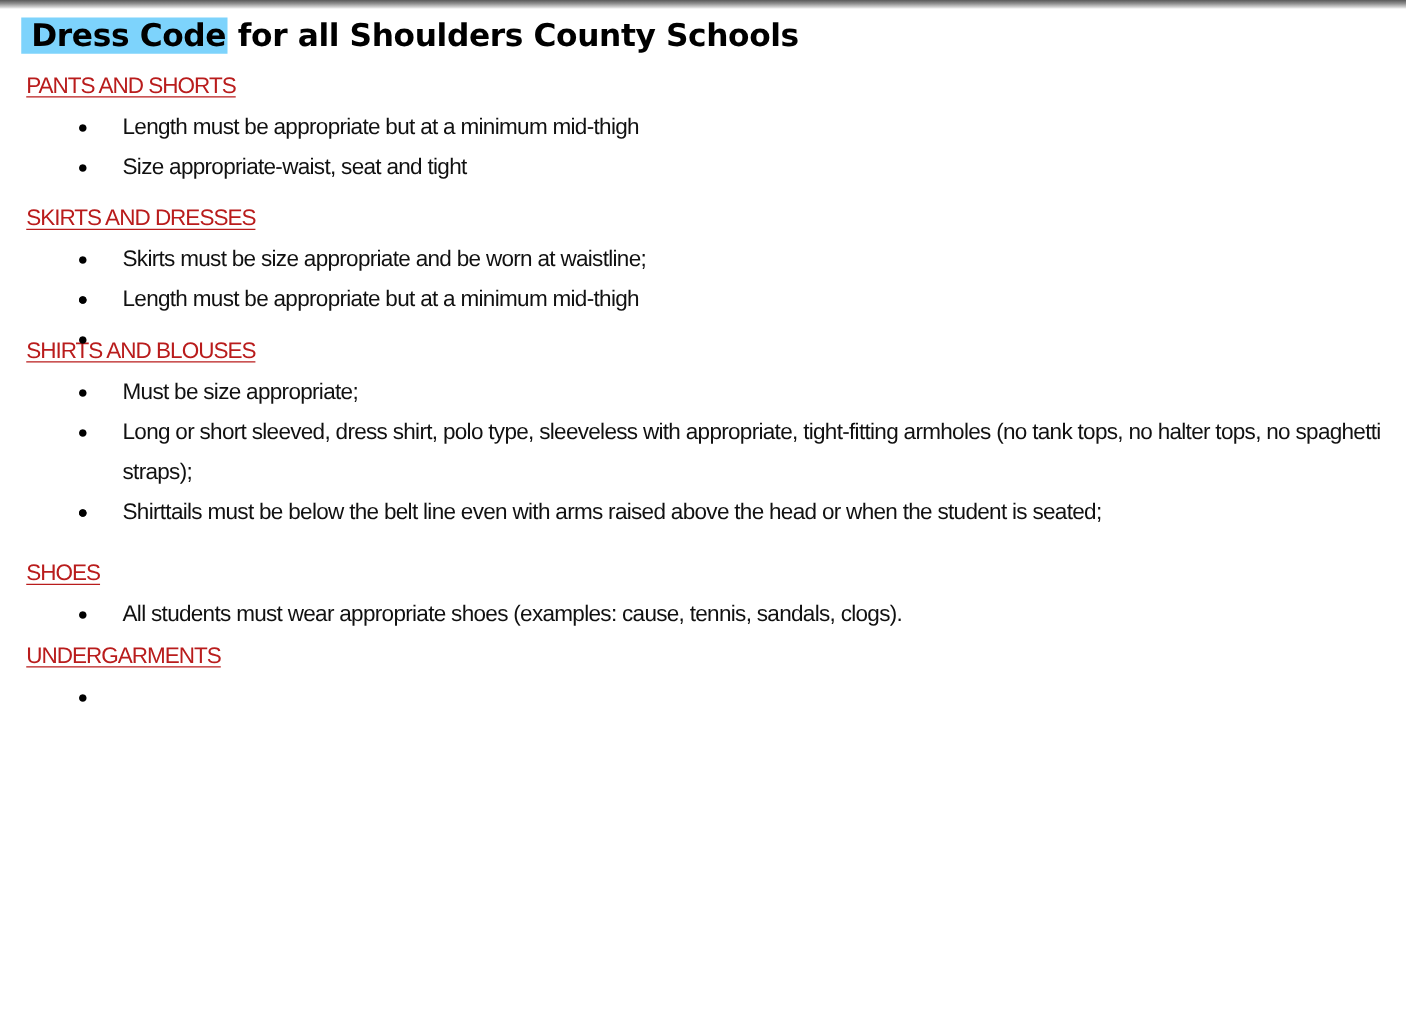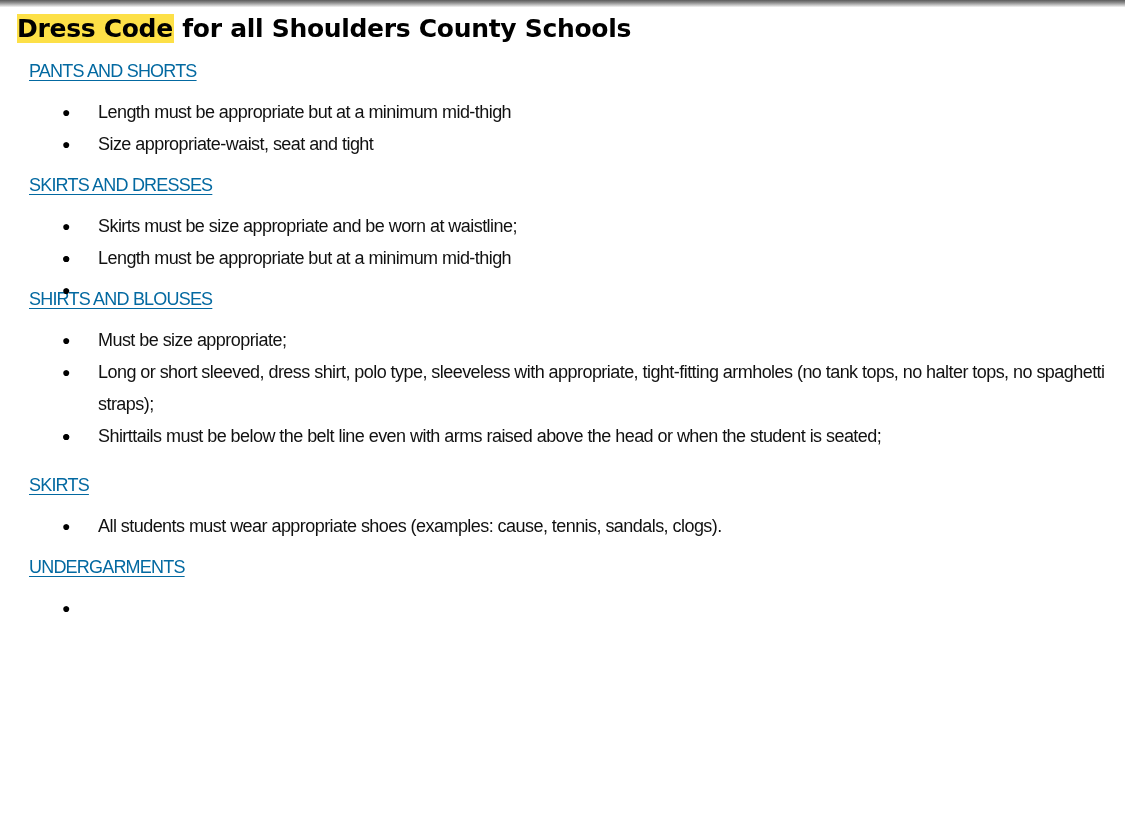--- a/index.html
+++ b/index.html
@@ -13,25 +13,25 @@
   .top-border {
     position: absolute; left: 0; top: 0; width: 1125px; height: 7px;
     background: linear-gradient(to bottom, #5a5a5a 0%, #8e8e8e 40%, #c8c8c8 75%, #f4f4f4 100%);
   }
   .doc { position: absolute; left: 17px; top: 12px; width: 1090px; }
   .title {
     font-family: "DejaVu Sans", sans-serif;
     font-weight: bold; font-size: 25px; line-height: 34px;
     color: #000; margin: 0; letter-spacing: -0.3px;
   }
-  .title .sel { background: #fde047; padding: 0 1px 0 0; }
+  .title .sel { background: #7dd3fc; padding: 0 1px 0 8px; }
   .section-head {
     font-size: 18px; line-height: 26px; text-decoration: underline;
-    text-underline-offset: 3px; letter-spacing: -0.8px; color: #0369a1;
-    margin: 12px;
+    text-underline-offset: 3px; letter-spacing: -0.8px; color: #b91c1c;
+    margin: 4px;
   }
   ul.items { list-style: none; margin: 0; padding: 0; }
   ul.items li {
     position: relative; padding-left: 81px;
     font-size: 18px; line-height: 32px; letter-spacing: -0.55px; color: #111;
   }
   ul.items li .bullet {
     position: absolute; left: 44px; top: 0; width: 10px; text-align: center;
     font-size: 14px; color: #000;
   }
@@ -66,21 +66,21 @@
     <p class="section-head">SHIRTS AND BLOUSES</p>
     <ul class="items">
       <li><span class="bullet">●</span><span>Must be size appropriate;</span></li>
       <li><span class="bullet">●</span><span>Long or short sleeved, dress shirt, polo type, sleeveless with appropriate, tight-fitting armholes (no tank tops, no halter tops, no spaghetti straps);</span></li>
       <li><span class="bullet">●</span></li>
       <li><span class="bullet">●</span><span>Shirttails must be below the belt line even with arms raised above the head or when the student is seated;</span></li>
     </ul>
   </div>
 
   <div style="margin-top:20px;">
-    <p class="section-head">SKIRTS</p>
+    <p class="section-head">SHOES</p>
     <ul class="items">
       <li><span class="bullet">●</span><span>All students must wear appropriate shoes (examples: cause, tennis, sandals, clogs).</span></li>
     </ul>
   </div>
 
   <div>
     <p class="section-head">UNDERGARMENTS</p>
     <ul class="items">
       <li><span class="bullet">●</span></li>
     </ul>

